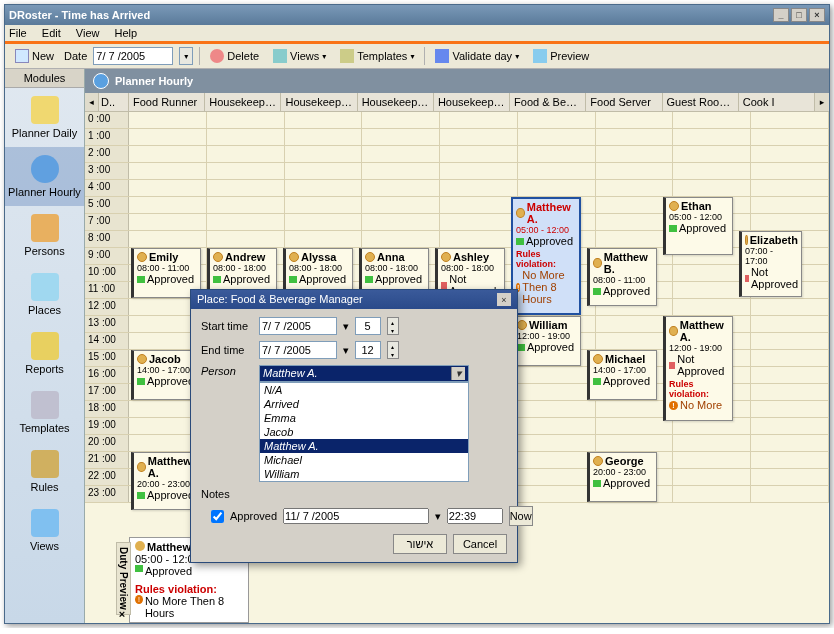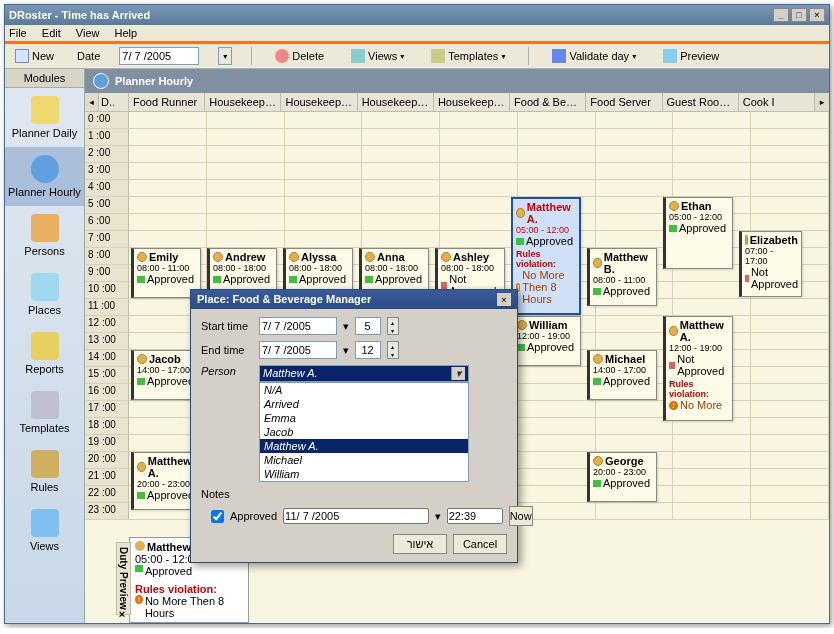--- a/index.html
+++ b/index.html
@@ -3,21 +3,21 @@
 <meta charset="utf-8">
 <style>
 * { box-sizing: border-box; margin: 0; padding: 0; font-family: Tahoma, Arial, sans-serif; font-size: 11px; }
 body { background: #fff; padding: 4px; }
 .window { width: 826px; height: 620px; border: 1px solid #4a6a8a; background: #ece9d8; display: flex; flex-direction: column; box-shadow: 2px 2px 6px rgba(0,0,0,0.4); }
 .title-bar { background: linear-gradient(#7a99b8,#5a7a9a); color: #fff; height: 20px; display: flex; align-items: center; padding: 0 4px; font-weight: bold; }
 .title-bar .spacer { flex: 1; }
 .title-bar .btn { width: 16px; height: 14px; background: #d4d0c8; border: 1px solid #888; margin-left: 2px; display: flex; align-items: center; justify-content: center; font-size: 9px; color: #333; }
 .menu-bar { background: #ece9d8; padding: 2px 4px; border-bottom: 3px solid #f97316; }
 .menu-bar span { margin-right: 12px; cursor: default; }
-.toolbar { background: #ece9d8; padding: 3px 6px; display: flex; align-items: center; gap: 19px; border-bottom: 1px solid #b0b0b0; }
+.toolbar { background: #ece9d8; padding: 3px 6px; display: flex; align-items: center; gap: 6px; border-bottom: 1px solid #b0b0b0; }
 .toolbar .tbtn { display: flex; align-items: center; gap: 3px; padding: 2px 4px; cursor: default; }
 .toolbar .tbtn .ic { width: 14px; height: 14px; }
 .toolbar input.date { width: 80px; height: 18px; border: 1px solid #7f9db9; padding: 0 2px; }
 .toolbar .drop { width: 14px; height: 18px; border: 1px solid #7f9db9; background: #e8e8e0; display:flex;align-items:center;justify-content:center;font-size:8px; }
 .toolbar .sep { width:1px; height:18px; background:#b0b0b0; }
 .body-row { flex: 1; display: flex; overflow: hidden; }
 .modules { width: 80px; background: linear-gradient(#e0e8f0,#c8d8e8); border-right: 1px solid #9aa; display: flex; flex-direction: column; }
 .modules .hdr { background: #d8d4c8; text-align: center; padding: 3px 0; border-bottom: 1px solid #aaa; }
 .modules .mod { display: flex; flex-direction: column; align-items: center; padding: 8px 2px; gap: 3px; cursor: default; }
 .modules .mod.sel { background: rgba(80,120,180,0.35); }
@@ -46,21 +46,21 @@
 .card.violation { border-left-color:#c00; }
 .card.violation .nm { color:#c00; }
 .card.violation .tm { color:#c00; }
 .card .rv { color:#c00; font-weight:bold; font-size:9px; margin-top:2px; }
 .card .rvd { color:#a04000; font-size:9px; display:flex; align-items:center; gap:2px;}
 .card .rvd .wi { width:9px;height:9px;border-radius:50%;background:#e07000;color:#fff;display:inline-flex;align-items:center;justify-content:center;font-size:7px;font-weight:bold;}
 .preview-box { position:absolute; left:44px; bottom:0; width:120px; background:#fff; border:1px solid #999; padding:3px 5px; font-size:10px; }
 .preview-box .plab { position:absolute; left:-14px; top:4px; writing-mode:vertical-rl; font-weight:bold; font-size:10px; background:#e8e4d0; padding:4px 1px; border:1px solid #c0bca8;}
 .preview-box .xbtn { position:absolute; left:-14px; bottom:2px; width:12px; text-align:center; font-weight:bold; }
 .dialog { position:absolute; left:190px; top:289px; width:328px; background:#d4d0c8; border:1px solid #2a4a7a; box-shadow:3px 3px 8px rgba(0,0,0,0.4); z-index:100; }
-.dialog .dtitle { background:linear-gradient(#3a5a9a,#2a4a8a); color:#fff; padding:3px 6px; font-weight:bold; display:flex; }
+.dialog .dtitle { background:linear-gradient(#3a5a9a,#2a4a8a); color:#fff; padding:3px 6px; font-weight:normal; display:flex; }
 .dialog .dtitle .dx { width:14px; height:13px; background:#d4d0c8; color:#333; display:flex;align-items:center;justify-content:center; font-size:9px; }
 .dialog .dbody { padding:8px 10px; }
 .dialog .drow { display:flex; align-items:center; margin-bottom:6px; gap:6px; }
 .dialog .drow label { width:52px; }
 .dialog .drow input.dt { width:78px; height:18px; border:1px solid #7f9db9; padding:0 2px; }
 .dialog .drow .sp { width:26px; height:18px; border:1px solid #7f9db9; text-align:center; }
 .dialog .drow .spbtn { width:12px; height:18px; border:1px solid #888; background:#e8e8e0; display:flex; flex-direction:column; }
 .dialog .drow .spbtn div { flex:1; font-size:6px; display:flex;align-items:center;justify-content:center; }
 .dialog .combo { width:210px; border:1px solid #7f9db9; background:#fff; }
 .dialog .combo .sel { background:#0a246a; color:#fff; padding:1px 3px; display:flex; }
@@ -262,34 +262,20 @@
                   <div class="cell"></div>
                   <div class="cell"></div>
                   <div class="cell"></div>
                   <div class="cell"></div>
                   <div class="cell"></div>
                   <div class="cell"></div>
                   <div class="cell"></div>
                 </div>
               </div>
               <div class="row">
-                <div class="tc">6 :00</div>
-                <div class="cells">
-                  <div class="cell"></div>
-                  <div class="cell"></div>
-                  <div class="cell"></div>
-                  <div class="cell"></div>
-                  <div class="cell"></div>
-                  <div class="cell"></div>
-                  <div class="cell"></div>
-                  <div class="cell"></div>
-                  <div class="cell"></div>
-                </div>
-              </div>
-              <div class="row">
                 <div class="tc">7 :00</div>
                 <div class="cells">
                   <div class="cell"></div>
                   <div class="cell"></div>
                   <div class="cell"></div>
                   <div class="cell"></div>
                   <div class="cell"></div>
                   <div class="cell"></div>
                   <div class="cell"></div>
                   <div class="cell"></div>
@@ -630,21 +616,21 @@
             <div class="nm">
                 <span class="pi"></span>
                 <span>George</span>
               </div>
             <div class="tm">20:00 - 23:00</div>
             <div class="st">
                 <span class="fl"></span>
                 <span>Approved</span>
               </div>
           </div>
-          <div class="card" style="left:578px;top:85px;width:70px;height:72px;">
+          <div class="card" style="left:578px;top:85px;width:70px;height:58px;">
             <div class="nm">
                 <span class="pi"></span>
                 <span>Ethan</span>
               </div>
             <div class="tm">05:00 - 12:00</div>
             <div class="st">
                 <span class="fl"></span>
                 <span>Approved</span>
               </div>
           </div>

